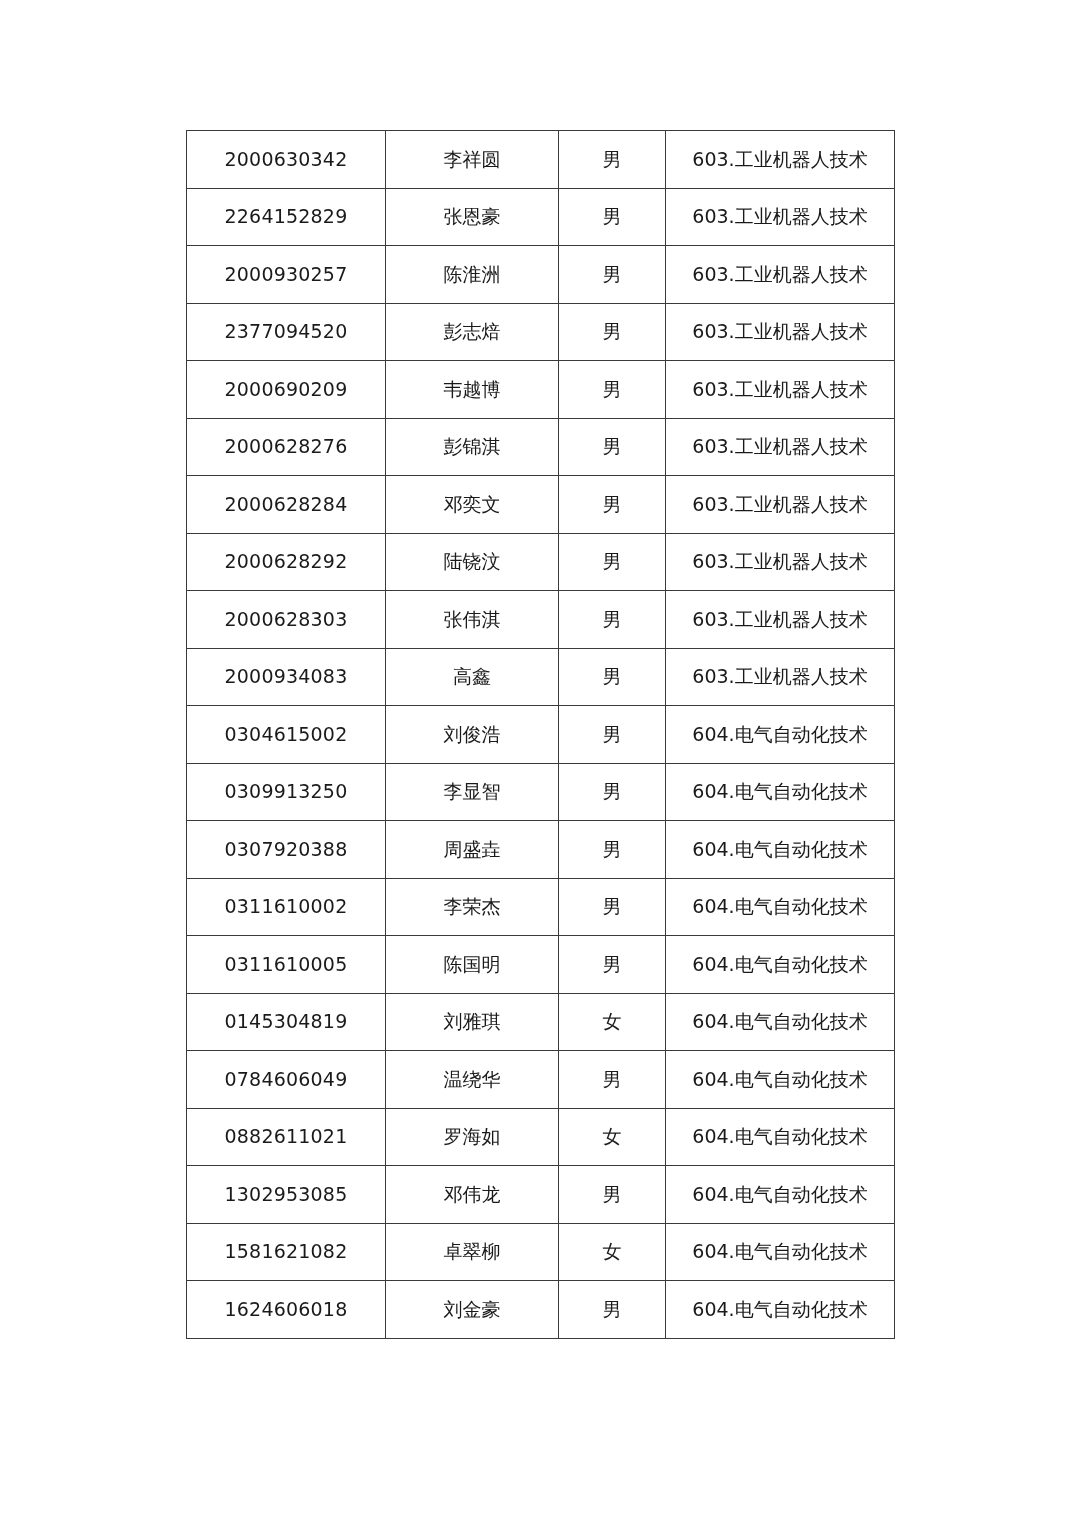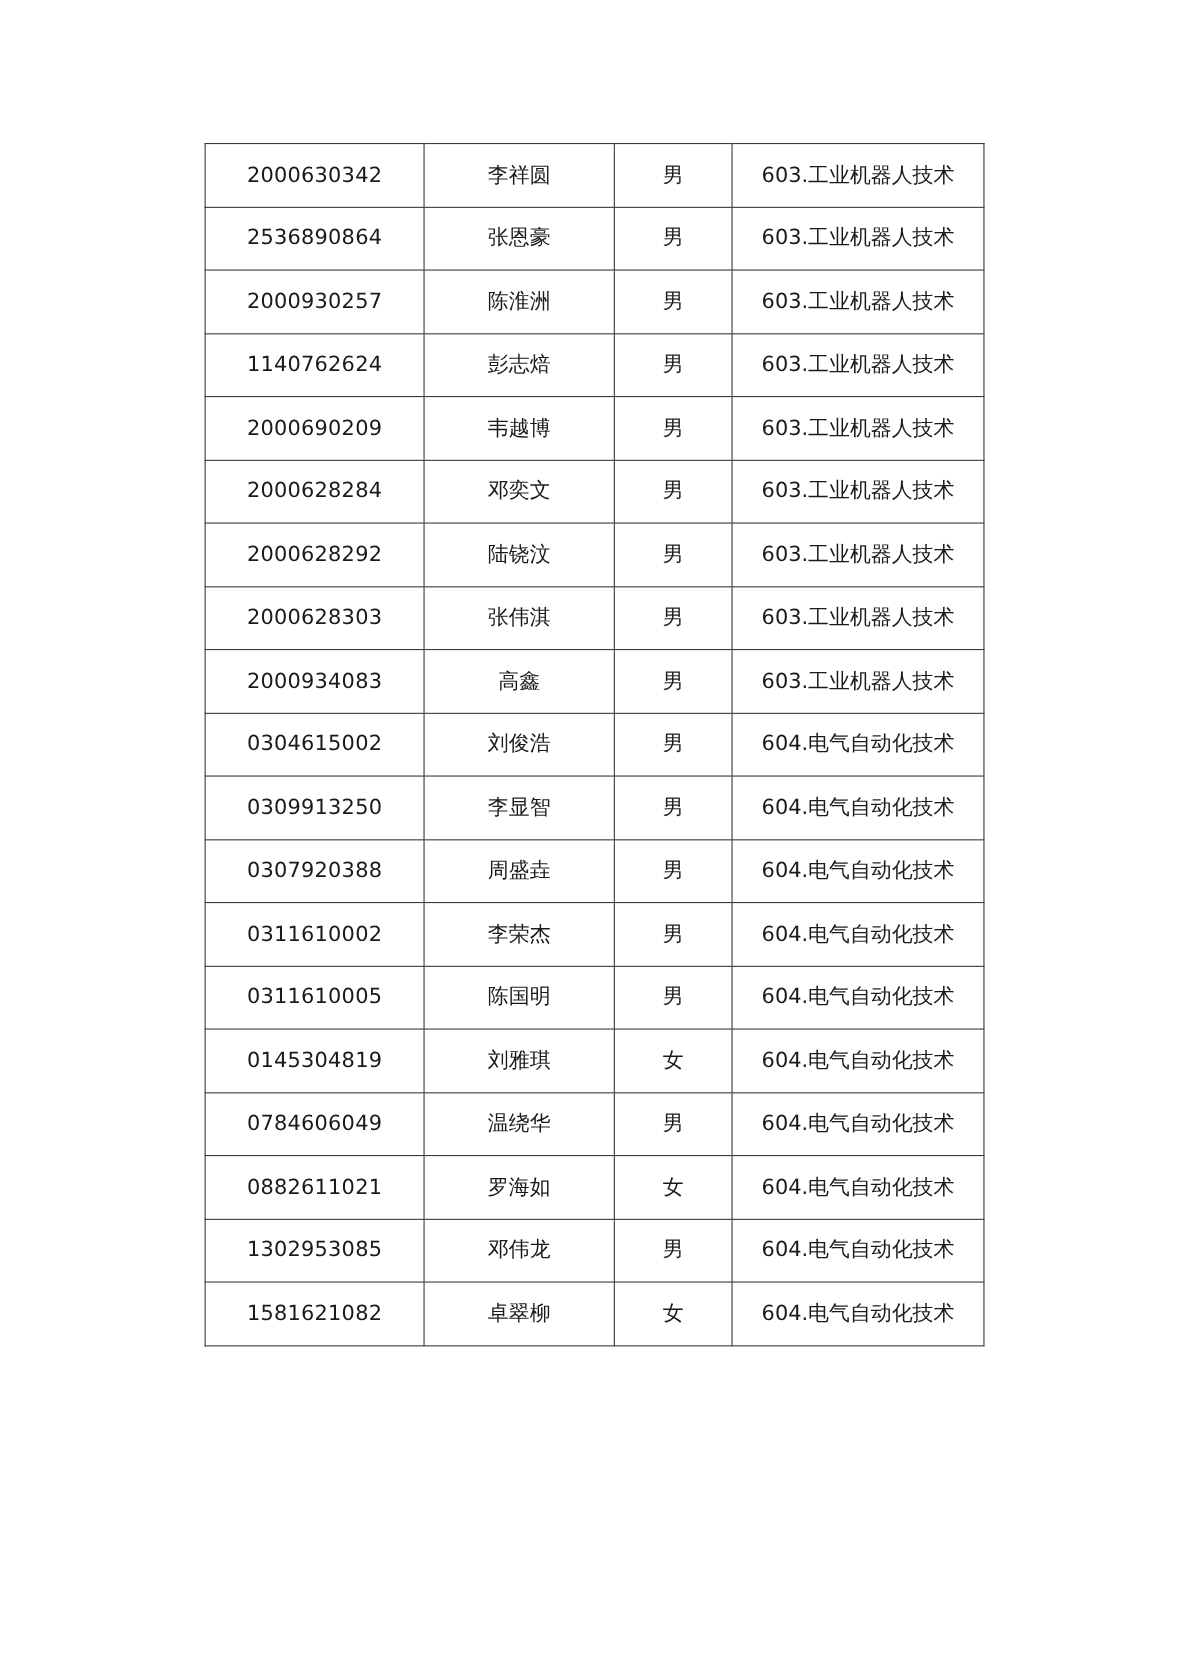--- a/index.html
+++ b/index.html
@@ -59,40 +59,46 @@
       <col class="c-major">
     </colgroup>
     <tbody id="roster-body">
     <tr>
           <td class="num">2000630342</td>
           <td>李祥圆</td>
           <td>男</td>
           <td>603.工业机器人技术</td>
         </tr>
         <tr>
-          <td class="num">2536890864</td>
+          <td class="num">2264152829</td>
           <td>张恩豪</td>
           <td>男</td>
           <td>603.工业机器人技术</td>
         </tr>
         <tr>
           <td class="num">2000930257</td>
           <td>陈淮洲</td>
           <td>男</td>
           <td>603.工业机器人技术</td>
         </tr>
         <tr>
-          <td class="num">1140762624</td>
+          <td class="num">2377094520</td>
           <td>彭志焙</td>
           <td>男</td>
           <td>603.工业机器人技术</td>
         </tr>
         <tr>
           <td class="num">2000690209</td>
           <td>韦越博</td>
+          <td>男</td>
+          <td>603.工业机器人技术</td>
+        </tr>
+        <tr>
+          <td class="num">2000628276</td>
+          <td>彭锦淇</td>
           <td>男</td>
           <td>603.工业机器人技术</td>
         </tr>
         <tr>
           <td class="num">2000628284</td>
           <td>邓奕文</td>
           <td>男</td>
           <td>603.工业机器人技术</td>
         </tr>
         <tr>
@@ -166,15 +172,21 @@
           <td>邓伟龙</td>
           <td>男</td>
           <td>604.电气自动化技术</td>
         </tr>
         <tr>
           <td class="num">1581621082</td>
           <td>卓翠柳</td>
           <td>女</td>
           <td>604.电气自动化技术</td>
         </tr>
+        <tr>
+          <td class="num">1624606018</td>
+          <td>刘金豪</td>
+          <td>男</td>
+          <td>604.电气自动化技术</td>
+        </tr>
       </tbody>
   </table>
 </div>
 
 </body></html>

